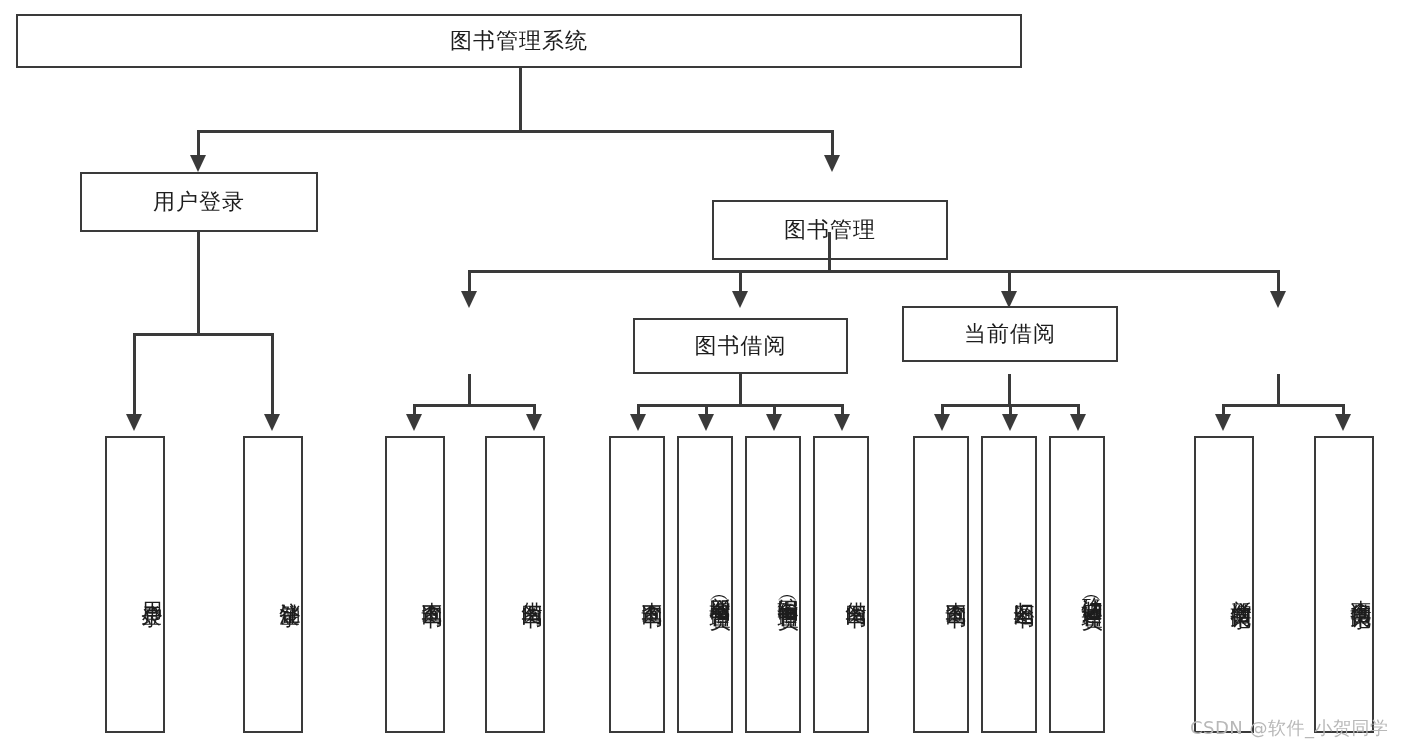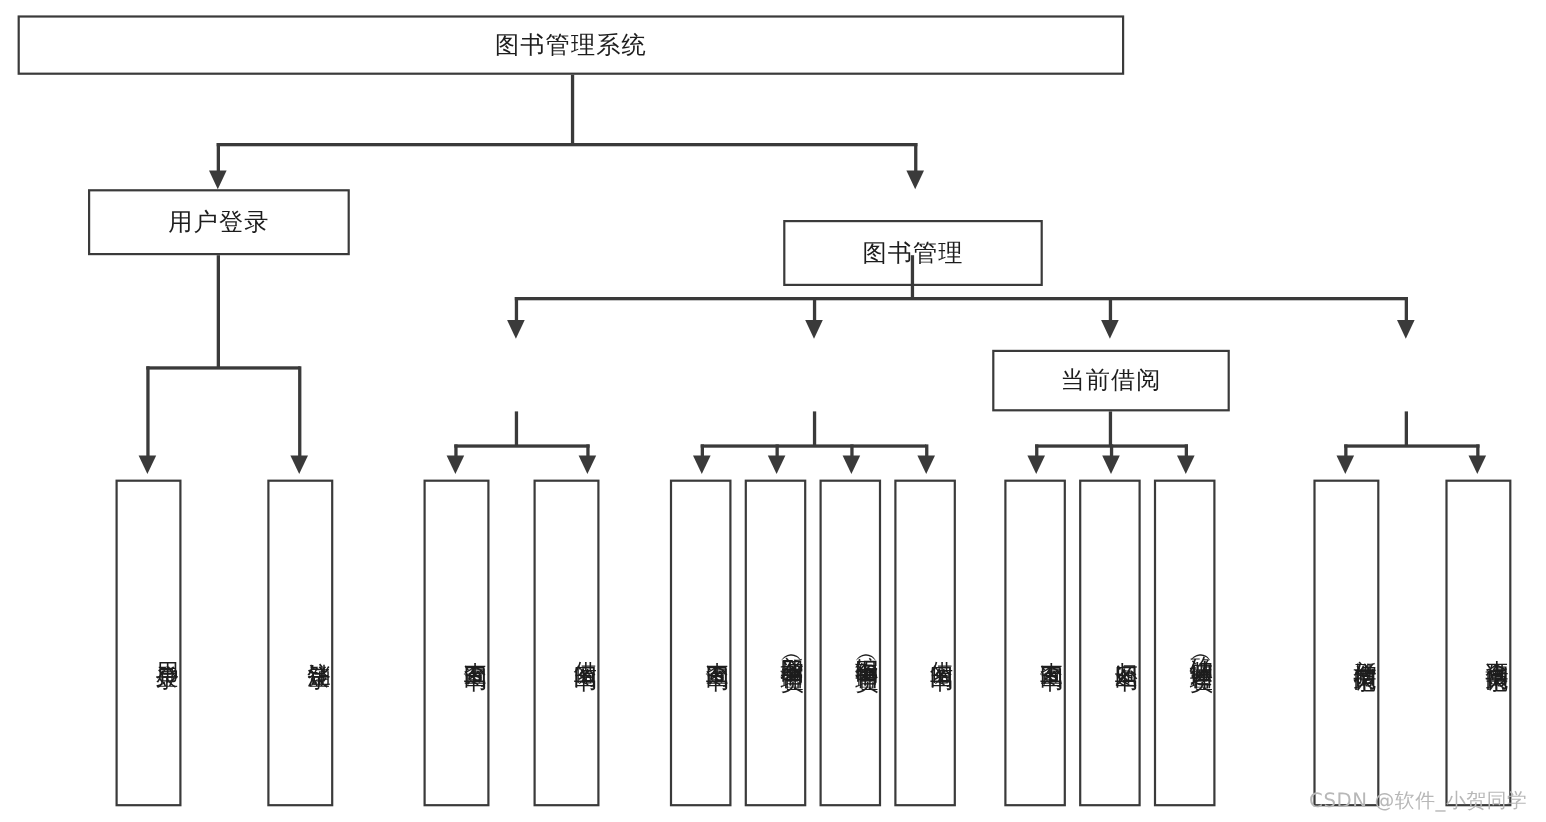--- a/index.html
+++ b/index.html
@@ -107,21 +107,24 @@
   <div class="edge h" style="left:468px; top:270px; width:812px;"></div>
   <div class="edge v" style="left:468px; top:270px; height:24px;"></div>
   <div class="arrow" style="left:461px; top:291px;"></div>
   <div class="edge v" style="left:739px; top:270px; height:24px;"></div>
   <div class="arrow" style="left:732px; top:291px;"></div>
   <div class="edge v" style="left:1008px; top:270px; height:24px;"></div>
   <div class="arrow" style="left:1001px; top:291px;"></div>
   <div class="edge v" style="left:1277px; top:270px; height:24px;"></div>
   <div class="arrow" style="left:1270px; top:291px;"></div>
 
-  <div class="node horiz" style="left:902px; top:318px; width:216px; height:56px;">
+  <div class="node horiz" style="left:633px; top:318px; width:215px; height:56px;">
+    <span class="txt">图书借阅</span>
+  </div>
+  <div class="node horiz" style="left:902px; top:306px; width:216px; height:56px;">
     <span class="txt">当前借阅</span>
   </div>
 
   <div class="edge v" style="left:468px; top:374px; height:32px;"></div>
   <div class="edge h" style="left:413px; top:404px; width:123px;"></div>
   <div class="edge v" style="left:413px; top:404px; height:13px;"></div>
   <div class="arrow" style="left:406px; top:414px;"></div>
   <div class="edge v" style="left:533px; top:404px; height:13px;"></div>
   <div class="arrow" style="left:526px; top:414px;"></div>
 

